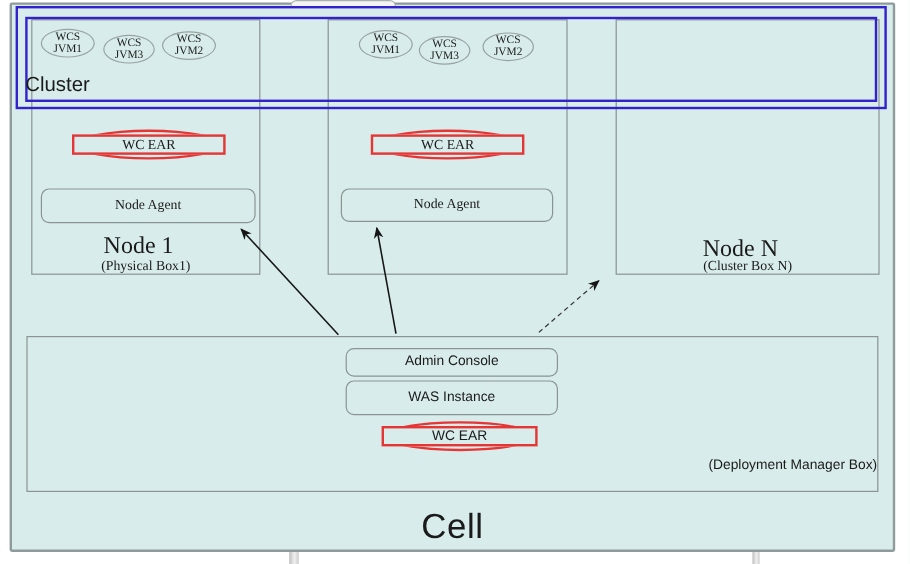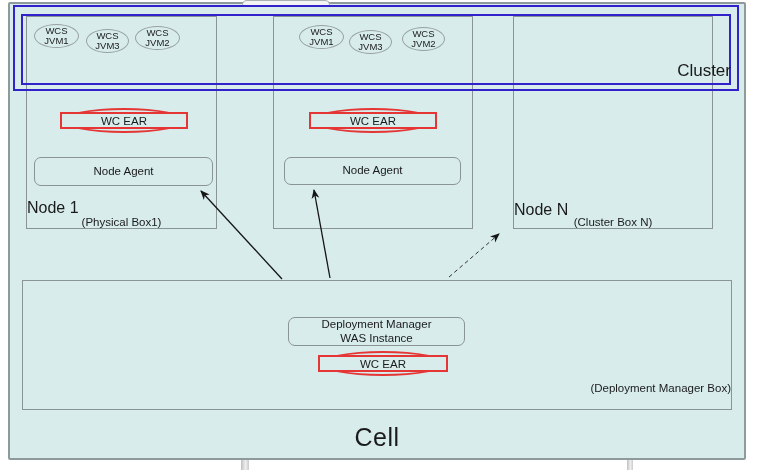--- a/index.html
+++ b/index.html
@@ -29,34 +29,34 @@
   .bottom-artifact.a1{left:241px;top:459px;width:8px;height:11px;}
   .bottom-artifact.a2{left:627px;top:459px;width:6px;height:11px;}
 
   
   .cell-box{
     left:8px;top:2px;width:738px;height:458px;z-index:1;
     background:var(--background);border:2px solid var(--cell-border);border-radius:2px;
   }
   .cell-label{
     left:8px;top:423px;width:738px;z-index:4;
-    text-align:center;font-size:25px;letter-spacing:.5px;
+    text-align:center;font-size:29px;letter-spacing:.5px;
   }
 
   
   .blue-outer{left:13px;top:5px;width:726px;height:86px;border:2px solid var(--cluster-border);z-index:4;}
   .blue-inner{left:21px;top:14px;width:710px;height:71px;border:2px solid var(--cluster-border);z-index:4;}
-  .cluster-label{left:21px;top:61px;width:710px;text-align:right;font-size:17px;z-index:4;}
+  .cluster-label{left:21px;top:61px;width:710px;text-align:left;font-size:17px;z-index:4;}
 
   
-  .node{border:1px solid var(--box-border);z-index:3;}
+  .node{border:1px solid var(--box-border);z-index:3;font-family:Liberation Serif, serif;}
   .node.n1{left:26px;top:16px;width:191px;height:213px;}
   .node.n2{left:273px;top:16px;width:200px;height:213px;}
-  .node.nN{left:513px;top:16px;width:200px;height:213px;}
-  .node-name{position:absolute;left:0;right:12px;bottom:11px;font-size:16px;}
+  .node.nN{left:513px;top:16px;width:220px;height:213px;}
+  .node-name{position:absolute;left:0;right:12px;bottom:11px;text-align:center;font-size:20px;}
   .node-sub{position:absolute;left:0;right:0;bottom:0;text-align:center;font-size:11.5px;}
 
   
   .jvm{
     position:absolute;border:1.5px solid #98a2a2;border-radius:50%;
     display:flex;flex-direction:column;align-items:center;justify-content:center;
     font-size:9.5px;line-height:10px;text-align:center;
   }
   .jvm span{display:block;}
 
@@ -143,22 +143,24 @@
     <span>Node Agent</span>
   </div>
 </div>
 
 <div class="abs node nN">
   <div class="node-name" style="bottom:9px;">Node N</div>
   <div class="node-sub">(Cluster Box N)</div>
 </div>
 
 <div class="abs dm-box">
+  <div class="rbox dm-admin">
+    <span>Admin Console</span>
+  </div>
   <div class="rbox dm-was">
-    <span>Deployment Manager</span>
     <span>WAS Instance</span>
   </div>
   <div class="ear dm-ear">
     <div class="ear-ellipse"></div>
     <div class="ear-rect"></div>
     <div class="ear-label">WC EAR</div>
   </div>
   <div class="dm-caption">(Deployment Manager Box)</div>
 </div>
 

